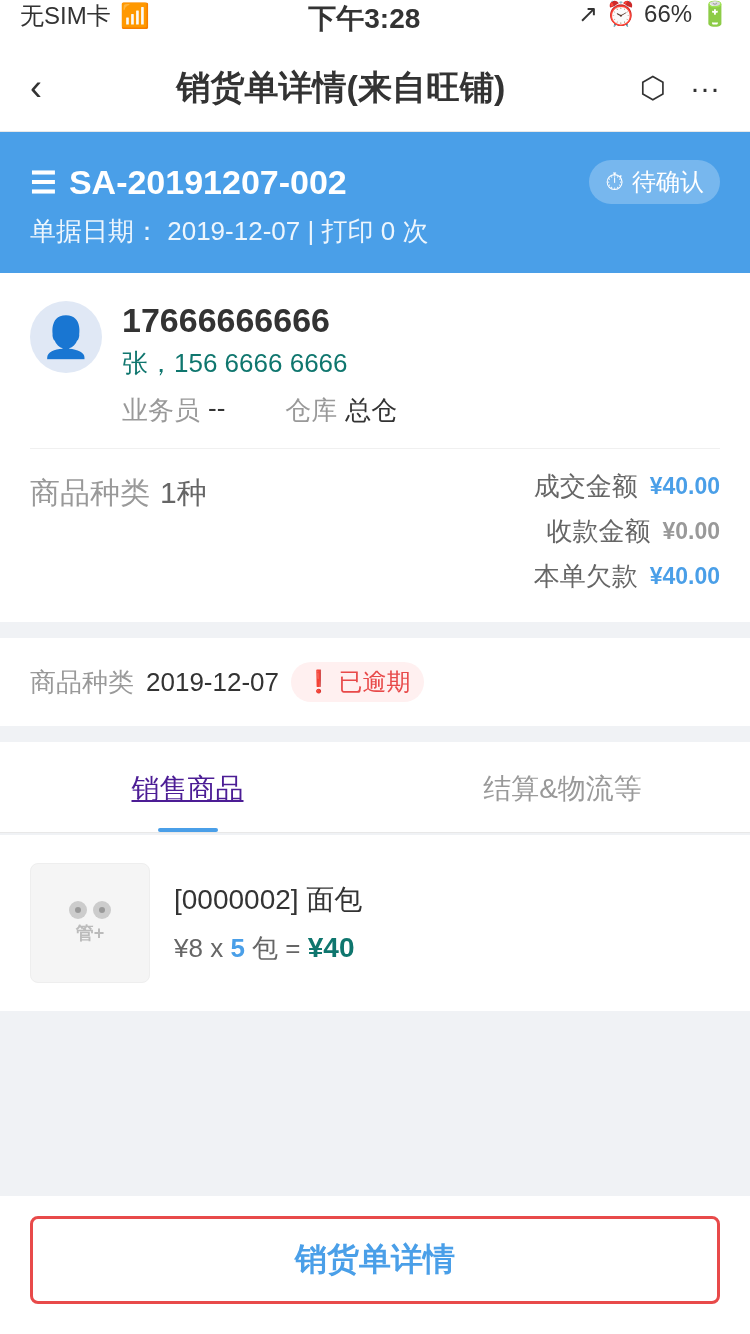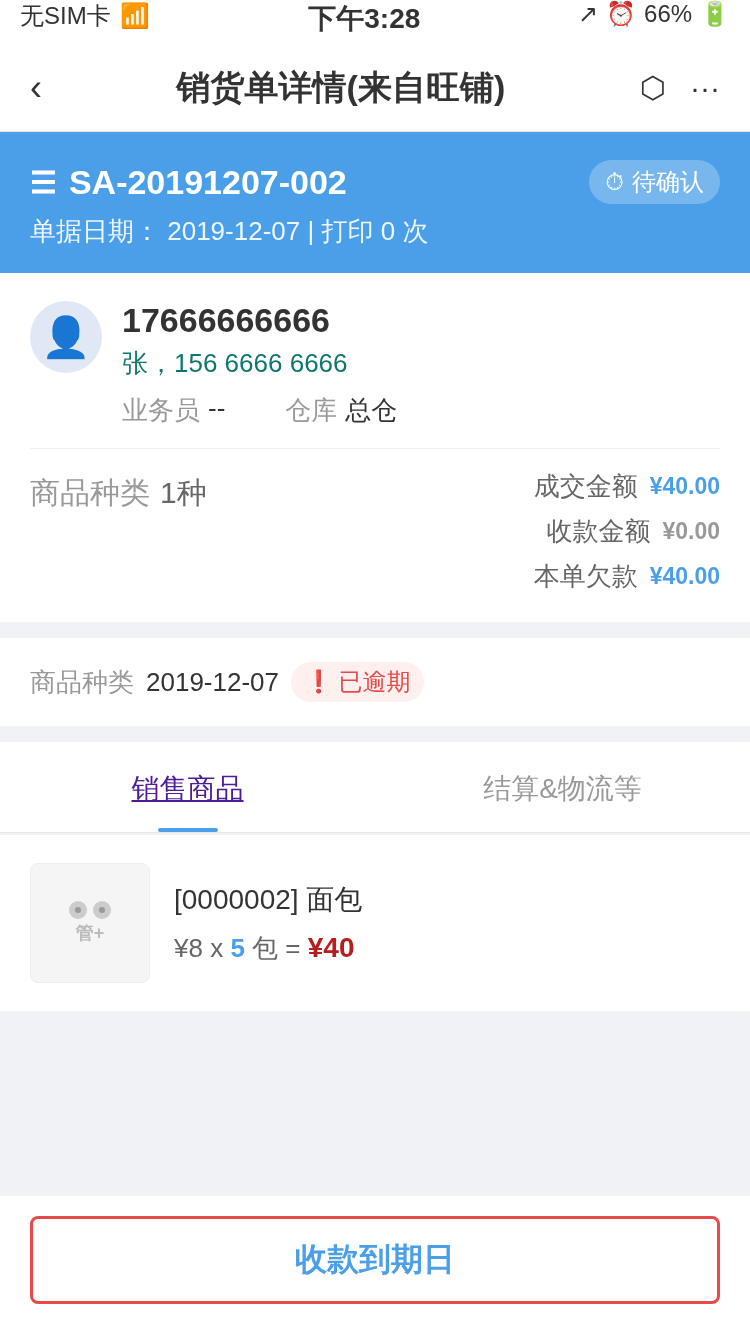--- a/index.html
+++ b/index.html
@@ -289,21 +289,21 @@
       font-size: 28px;
       color: #333;
       margin-bottom: 12px;
       font-weight: 500;
     }
     .product-price {
       font-size: 26px;
       color: #666;
     }
     .price-highlight { color: #4a9fe8; font-weight: 600; }
-    .price-total { color: #b91c1c; font-weight: 700; font-size: 28px; }
+    .price-total { color: #0f766e; font-weight: 700; font-size: 28px; }
 
     
     .bottom-area {
       background: #f0f2f5;
       flex: 1;
       min-height: 260px;
     }
 
     
     .confirm-btn-container {
@@ -461,15 +461,15 @@
       <span> = </span>
       <span class="price-total">¥40</span>
     </div>
   </div>
 </div>
 
 <div class="bottom-area"></div>
 
 <div class="confirm-btn-container">
   <button class="confirm-btn">
-    <span>收款到期日</span>
+    <span>销货单详情</span>
   </button>
 </div>
 
 </body></html>

